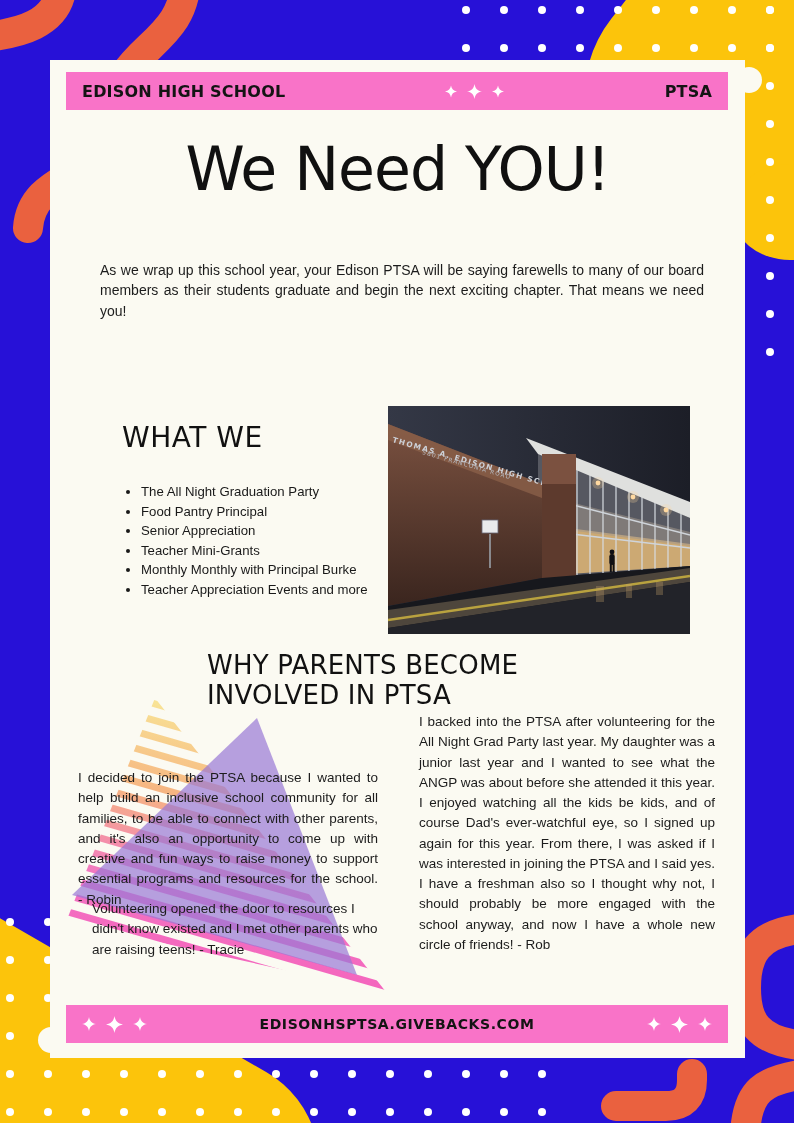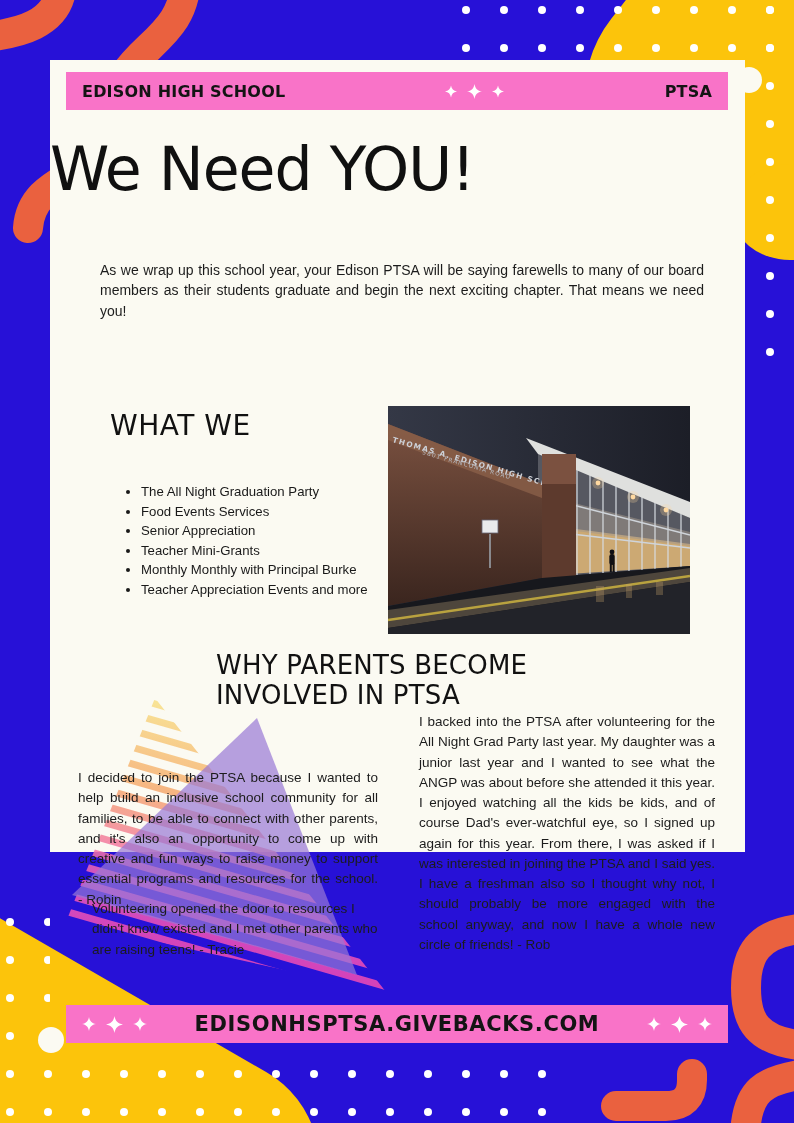--- a/index.html
+++ b/index.html
@@ -8,58 +8,58 @@
     background:#2711D7;
     font-family:"Liberation Sans", sans-serif;
     color:#1a1a1a;
   }
   .bg-svg{position:absolute;left:0;top:0;z-index:0;}
   .notch{position:absolute;width:26px;height:26px;border-radius:50%;background:#FBFAF2;z-index:2;}
   #notch-tr{left:736px;top:67px;}
   #notch-bl{left:38px;top:1027px;}
 
   .card{
-    position:absolute;left:50px;top:60px;width:695px;height:792px;
+    position:absolute;left:50px;top:60px;width:695px;height:998px;
     background:#FBFAF2;z-index:1;
   }
 
   .banner{
     position:absolute;left:16px;width:662px;height:38px;background:#F973C8;
     display:flex;align-items:center;justify-content:space-between;
     padding:0 16px;box-sizing:border-box;color:#141414;
     font-family:"DejaVu Sans", sans-serif;font-weight:bold;
   }
   .banner-top{top:12px;font-size:16px;letter-spacing:.2px;}
-  .banner-bottom{top:945px;font-size:21px;letter-spacing:.6px;justify-content:space-between;}
+  .banner-bottom{top:945px;font-size:14px;letter-spacing:.6px;justify-content:space-between;}
   .sparkles{display:flex;align-items:center;gap:10px;}
   .sparkles svg{display:block;}
 
   .title{
-    position:absolute;top:74px;left:0;width:100%;text-align:left;
+    position:absolute;top:74px;left:0;width:100%;text-align:center;
     font-family:"DejaVu Sans", sans-serif;font-size:60px;font-weight:500;
     letter-spacing:-1px;color:#101010;
   }
 
   .intro{position:absolute;left:42px;top:200px;width:612px;font-size:14px;line-height:1.46;text-align:justify;color:#1c1c1c;}
   .intro p{margin:0 0 21px 8px;}
 
   .loose-h{
-    position:absolute;left:56px;top:347px;margin:4px;
+    position:absolute;left:56px;top:347px;margin:16px;
     font-family:"DejaVu Sans", sans-serif;font-size:28px;font-weight:500;
     letter-spacing:.5px;line-height:1.06;color:#111;
   }
   .loose-h span{display:block;}
   .loose-list{position:absolute;left:62px;top:412px;margin:12px;padding-left:17px;font-size:13.2px;color:#191919;}
   .loose-list li{margin-bottom:4.5px;}
 
   .photo{position:absolute;left:338px;top:346px;width:302px;height:228px;}
   .photo svg{display:block;}
 
   .why-h{
-    position:absolute;left:166px;top:591px;margin:0;
+    position:absolute;left:157px;top:591px;margin:0;
     font-family:"DejaVu Sans", sans-serif;font-size:26px;font-weight:500;
     letter-spacing:.2px;line-height:1.15;color:#111;
   }
   .why-h span{display:block;}
 
   .triangle-decor{position:absolute;left:10px;top:630px;width:330px;height:310px;z-index:0;}
 
   .quote{position:absolute;font-size:13.5px;line-height:1.5;color:#1c1c1c;z-index:1;}
   .quote-robin{left:28px;top:708px;width:300px;text-align:justify;}
   .quote-tracie{left:42px;top:839px;width:292px;}
@@ -120,21 +120,21 @@
 
   <div class="intro">
     <p>As we wrap up this school year, your Edison PTSA will be saying farewells to many of our board members as their students graduate and begin the next exciting chapter.  That means we need you!</p>
   </div>
 
   <h2 class="loose-h">
     <span>WHAT WE</span>
   </h2>
   <ul class="loose-list">
     <li>The All Night Graduation Party</li>
-    <li>Food Events Services</li>
+    <li>Food Pantry Principal</li>
     <li>Senior Appreciation</li>
     <li>Teacher Mini-Grants</li>
     <li>Monthly Monthly with Principal Burke</li>
     <li>Teacher Appreciation Events and more</li>
   </ul>
 
   <div class="photo">
     <svg width="302" height="228" viewBox="0 0 302 228">
       <defs>
         <linearGradient id="skyg" x1="0" y1="0" x2="1" y2="0">

